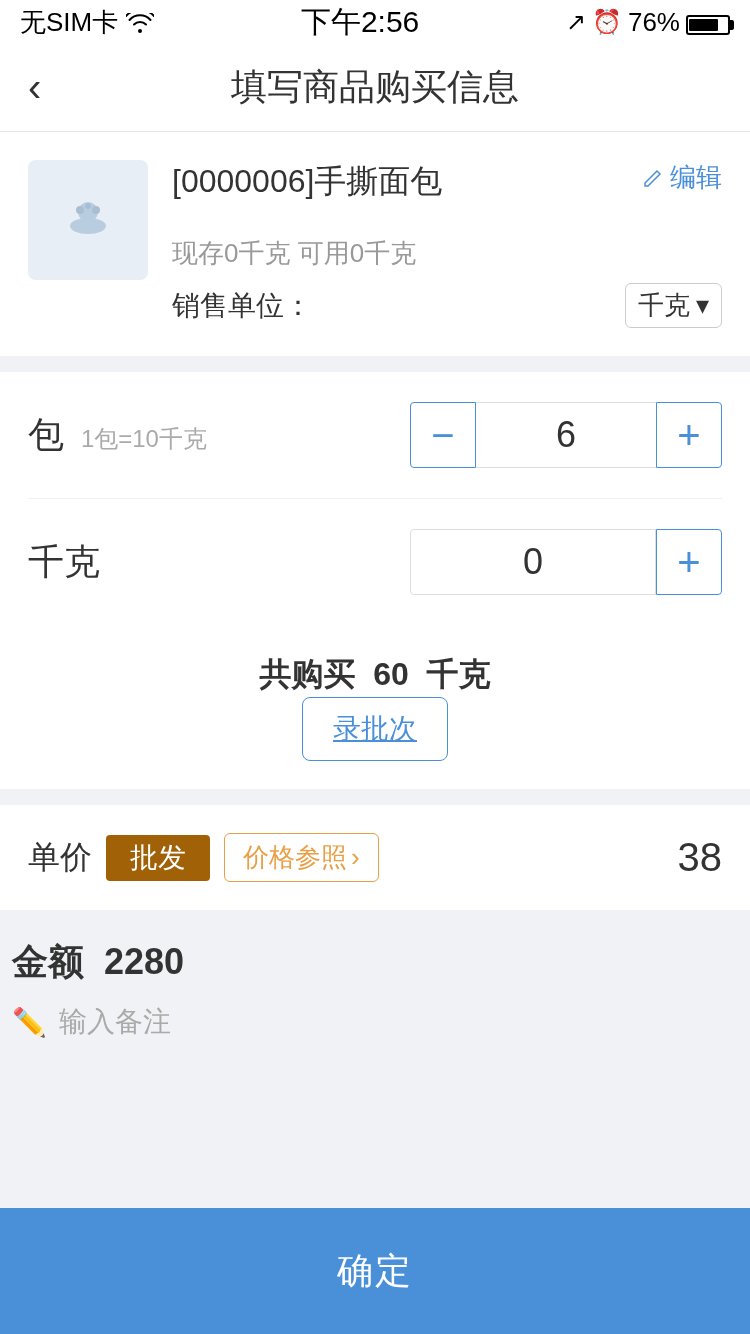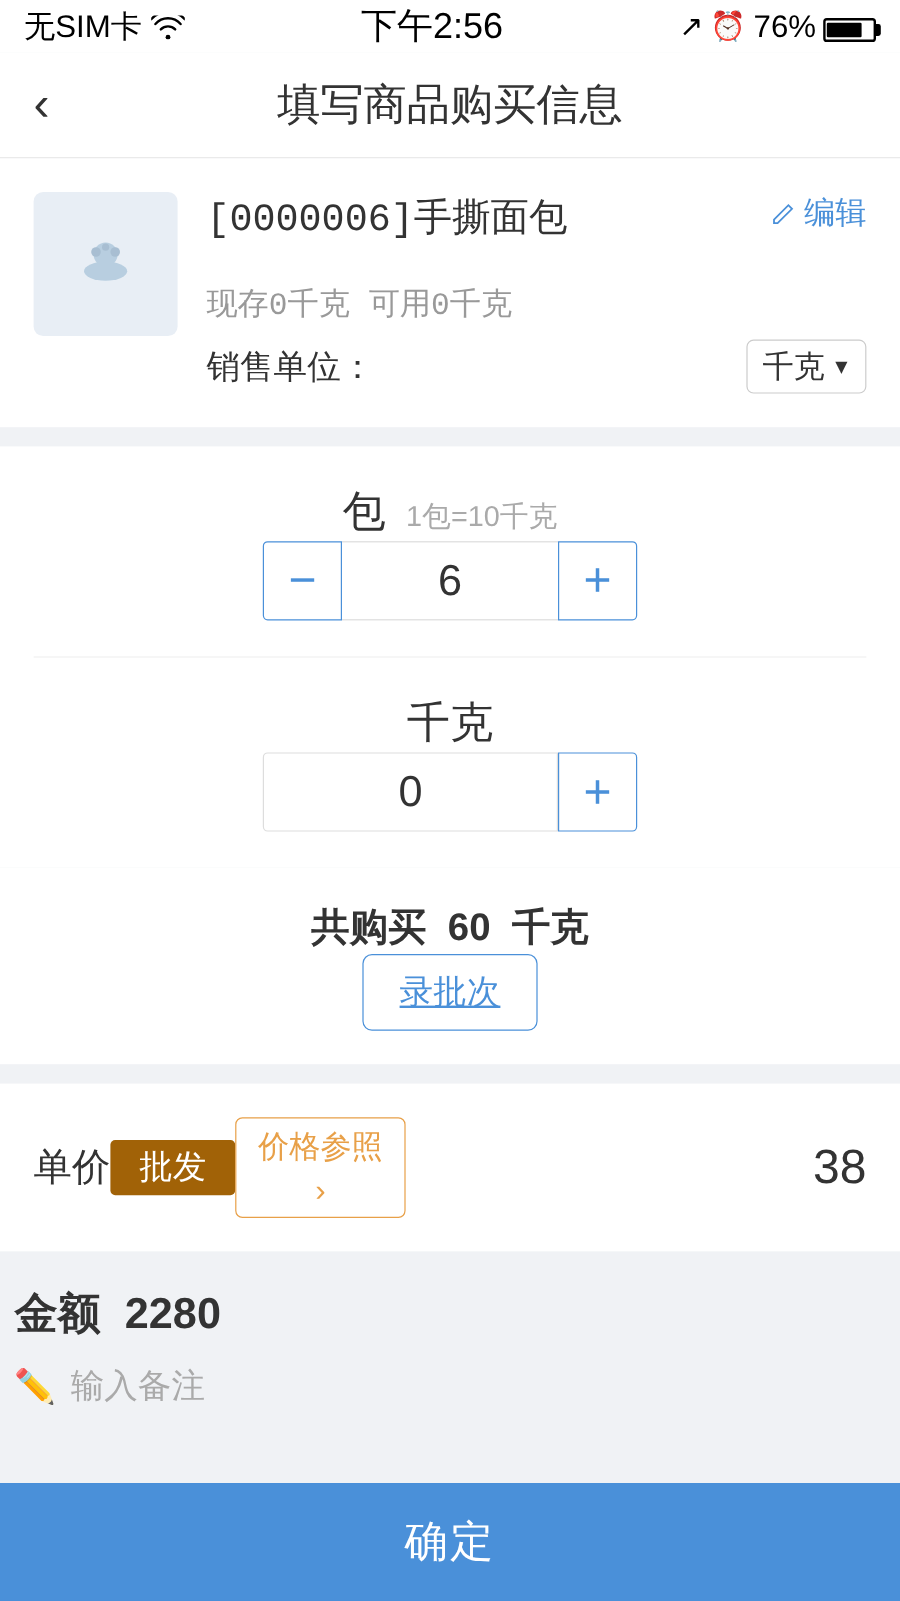--- a/index.html
+++ b/index.html
@@ -69,21 +69,21 @@
       display: flex;
       align-items: center;
       justify-content: center;
       flex-shrink: 0;
     }
     .product-image svg {
       width: 60px;
       height: 60px;
       opacity: 0.5;
     }
-    .product-info { flex: 1; font-family: Liberation Mono, monospace; }
+    .product-info { flex: 1; }
     .product-name {
       font-size: 32px;
       color: #333;
       font-weight: 500;
       margin-bottom: 10px;
     }
     .product-stock {
       font-size: 26px;
       color: #999;
       margin-bottom: 12px;
@@ -128,21 +128,20 @@
     .input-section {
       background: #fff;
       padding: 0 28px;
     }
     .input-row {
       display: flex;
       align-items: center;
       justify-content: space-between;
       padding: 30px 0;
       border-bottom: 1px solid #f0f0f0;
-      flex-direction: column;
     }
     .input-row:last-child { border-bottom: none; }
     .input-label {
       font-size: 36px;
       color: #333;
     }
     .input-sublabel {
       font-size: 24px;
       color: #aaa;
       margin-left: 8px;
@@ -225,20 +224,21 @@
       background: #fff;
       padding: 28px 28px;
       margin-top: 0;
       display: flex;
       align-items: center;
       justify-content: space-between;
     }
     .price-left {
       display: flex;
       align-items: center;
+      gap: 14px;
     }
     .price-label {
       font-size: 32px;
       color: #333;
     }
     .price-tag-batch {
       background: #a16207;
       color: #fff;
       font-size: 28px;
       padding: 4px 24px;
@@ -248,21 +248,20 @@
       border: 1.5px solid #e8a048;
       border-radius: 6px;
       padding: 6px 18px;
       color: #e8a048;
       font-size: 26px;
       display: flex;
       align-items: center;
       gap: 4px;
       background: #fff;
       cursor: pointer;
-      flex-direction: column;
     }
     .price-value {
       font-size: 40px;
       color: #333;
       font-weight: 500;
     }
 
     
     .amount-section {
       background: #f0f2f5;
@@ -290,21 +289,21 @@
       flex: 1;
       min-height: 340px;
     }
 
     
     .confirm-btn {
       position: fixed;
       bottom: 0;
       left: 0;
       width: 750px;
-      height: 98px;
+      height: 126px;
       background: #4a90d9;
       color: #fff;
       font-size: 36px;
       font-weight: 500;
       display: flex;
       align-items: center;
       justify-content: center;
       cursor: pointer;
       letter-spacing: 2px;
     }

